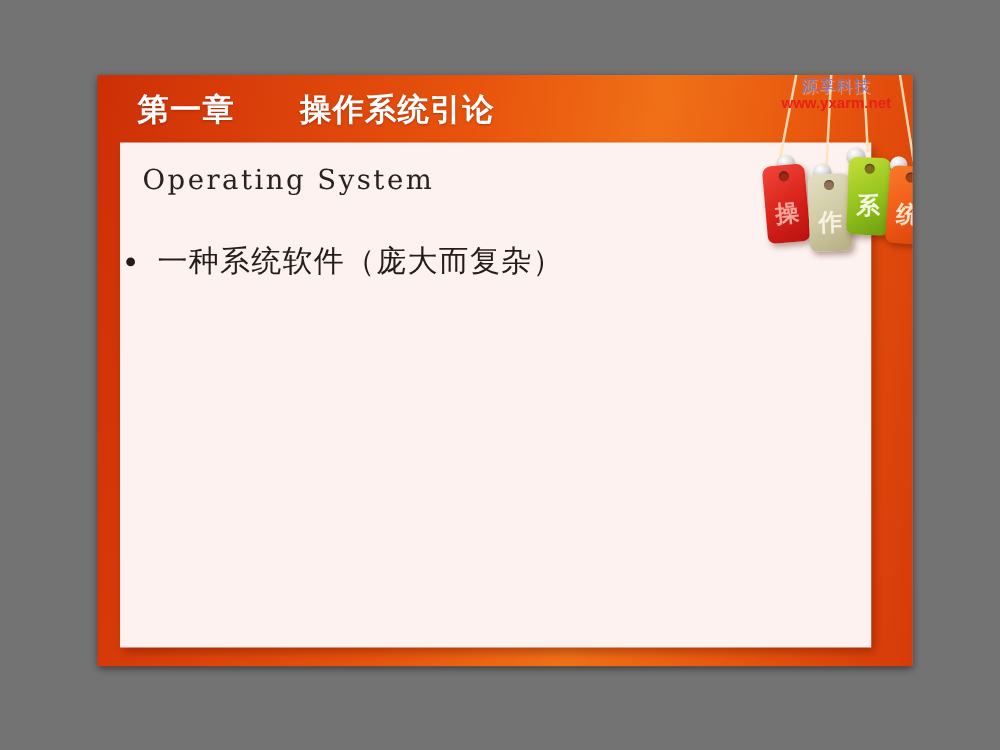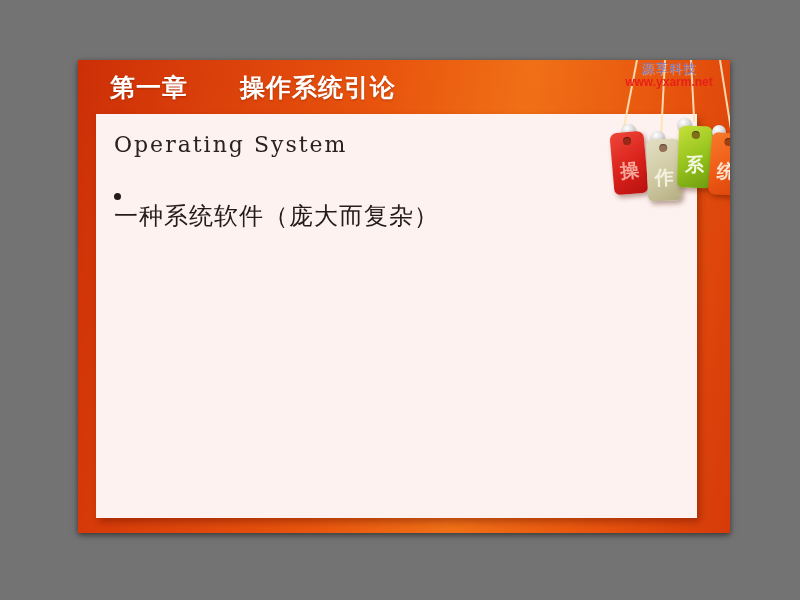--- a/index.html
+++ b/index.html
@@ -72,24 +72,24 @@
     top: 18px;
     font-family: "DejaVu Serif", serif;
     font-size: 22px;
     color: #2b2220;
     letter-spacing: 2px;
     white-space: pre;
   }
 
   .bullet-row {
     position: absolute;
-    left: 18px;
+    left: 5px;
     top: 79px;
     display: flex;
-    flex-direction: column;
+    align-items: center;
   }
   .bullet-dot {
     width: 7px;
     height: 7px;
     border-radius: 50%;
     background: #241c1a;
     margin-right: 18px;
     flex: 0 0 auto;
   }
   .bullet-text {

